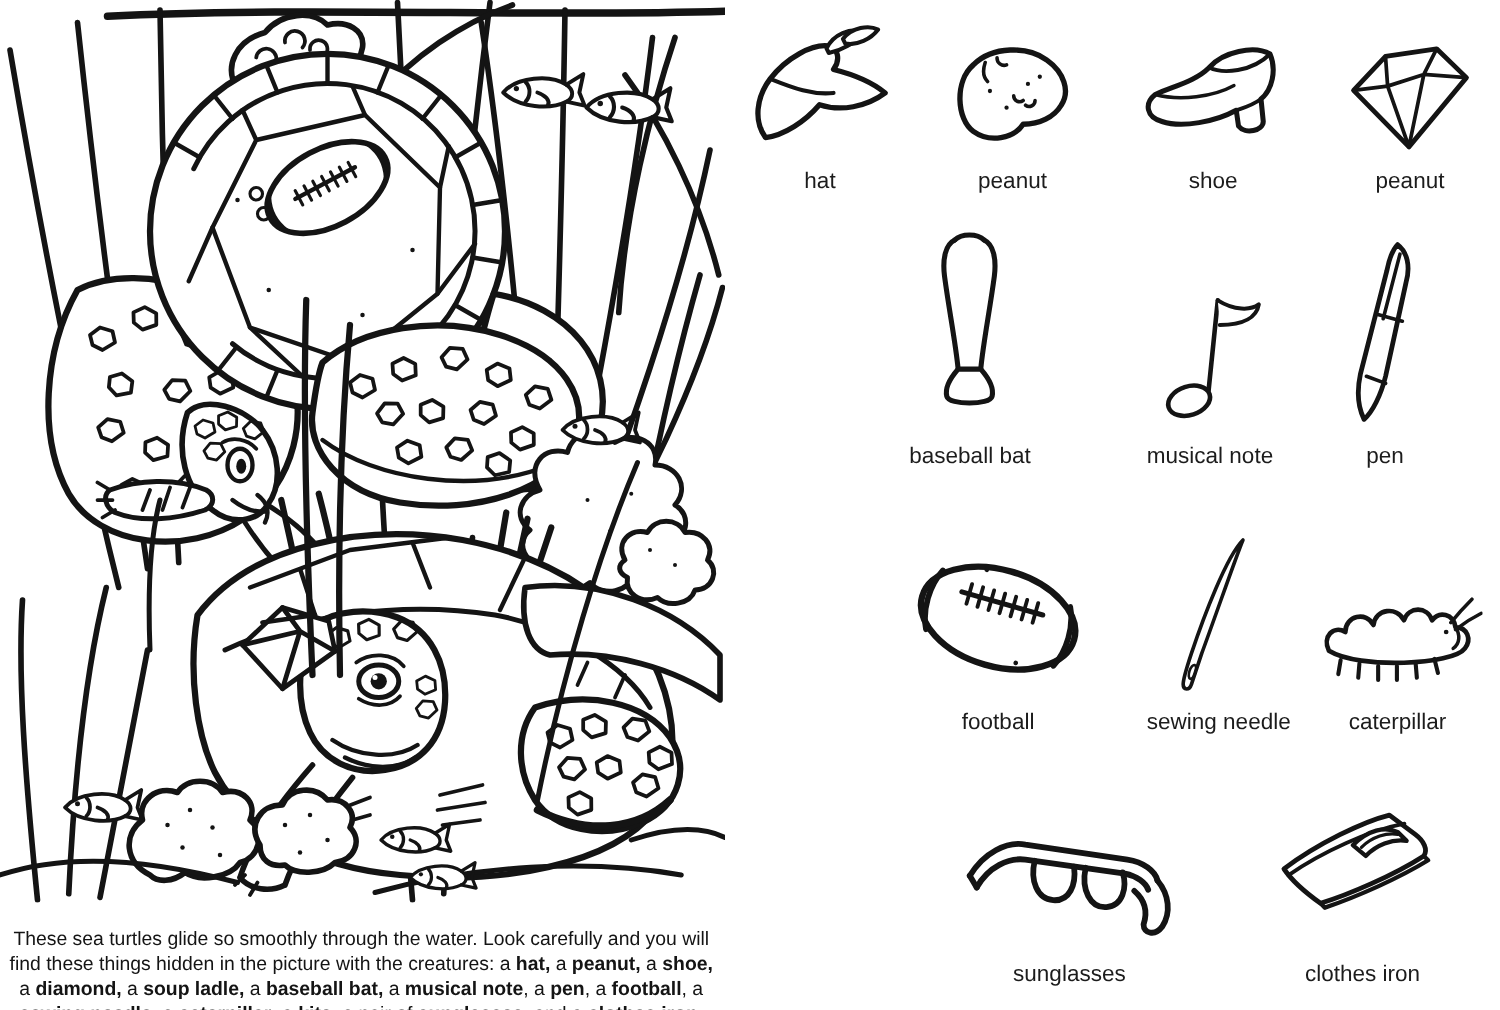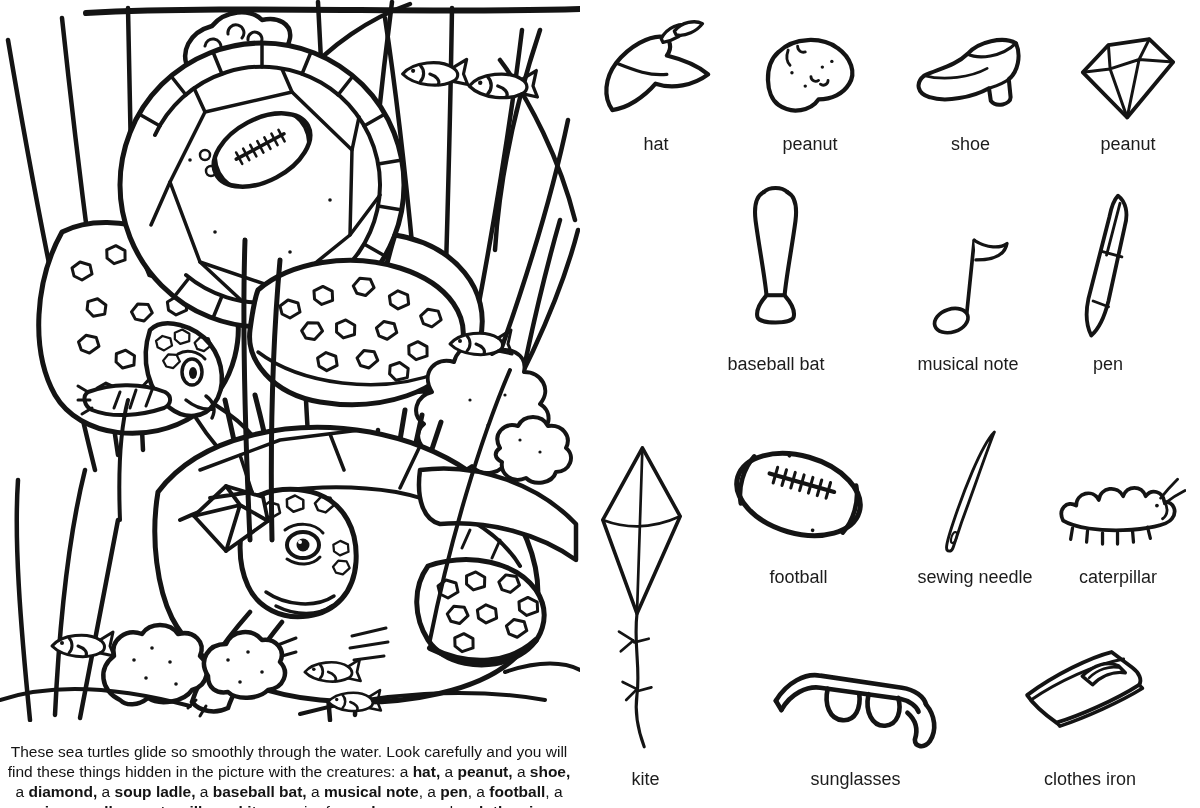--- a/index.html
+++ b/index.html
@@ -337,32 +337,20 @@
     <div class="item i-pen">
       <svg width="72" height="158" viewBox="0 0 75 165">
         <g stroke="#141414" fill="none" stroke-linecap="round" stroke-linejoin="round">
           <path d="M48,8 C56,14 59,26 55,40 L38,118 C34,134 27,148 20,154 C15,144 14,130 17,116 L39,30 C41,20 44,12 48,8 Z" fill="#fff" stroke-width="4"></path>
           <path d="M30,66 L52,72 M50,16 L36,70 M22,118 L38,124" stroke-width="3"></path>
         </g>
       </svg>
       <span class="item-label">pen</span>
     </div>
 
-    <div class="item i-kite">
-      <svg width="108" height="330" viewBox="0 0 120 345">
-        <g stroke="#141414" fill="none" stroke-linecap="round" stroke-linejoin="round">
-          <path d="M56,8 L12,88 L50,192 L98,84 Z" fill="#fff" stroke-width="4"></path>
-          <path d="M56,8 C54,70 52,130 50,192 M12,88 C44,100 72,96 98,84" stroke-width="3"></path>
-          <path d="M50,192 C46,226 54,252 50,282 C47,304 52,324 58,340" stroke-width="3.5"></path>
-          <path d="M46,222 L30,212 M46,222 L32,234 M47,224 L63,220" stroke-width="3"></path>
-          <path d="M50,276 L34,268 M50,276 L38,288 M51,278 L66,274" stroke-width="3"></path>
-        </g>
-      </svg>
-      <span class="item-label">kite</span>
-    </div>
 
     <div class="item i-football">
       <svg width="158" height="128" viewBox="0 0 155 125">
         <g transform="rotate(16 77 62)" stroke="#141414" fill="none" stroke-linecap="round" stroke-linejoin="round">
           <ellipse cx="77" cy="62" rx="62" ry="38" fill="#fff" stroke-width="5"></ellipse>
           <path d="M25,38 C18,52 18,72 25,86 M129,38 C136,52 136,72 129,86" stroke-width="4.5"></path>
           <path d="M44,50 L110,50" stroke-width="4"></path>
           <path d="M50,42 L50,58 M59,42 L59,58 M68,42 L68,58 M77,42 L77,58 M86,42 L86,58 M95,42 L95,58 M104,42 L104,58" stroke-width="3"></path>
           <circle cx="58" cy="28" r="1.8" fill="#141414" stroke="none"></circle>
           <circle cx="100" cy="92" r="1.8" fill="#141414" stroke="none"></circle>

